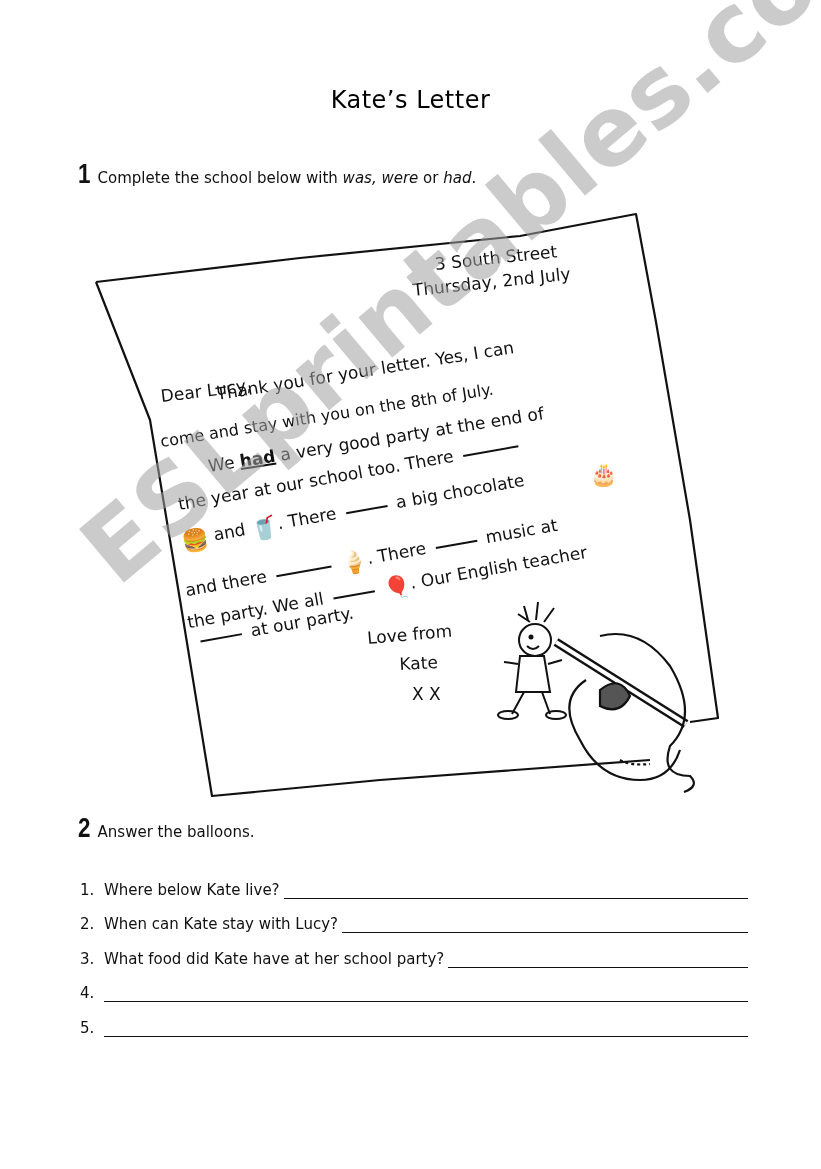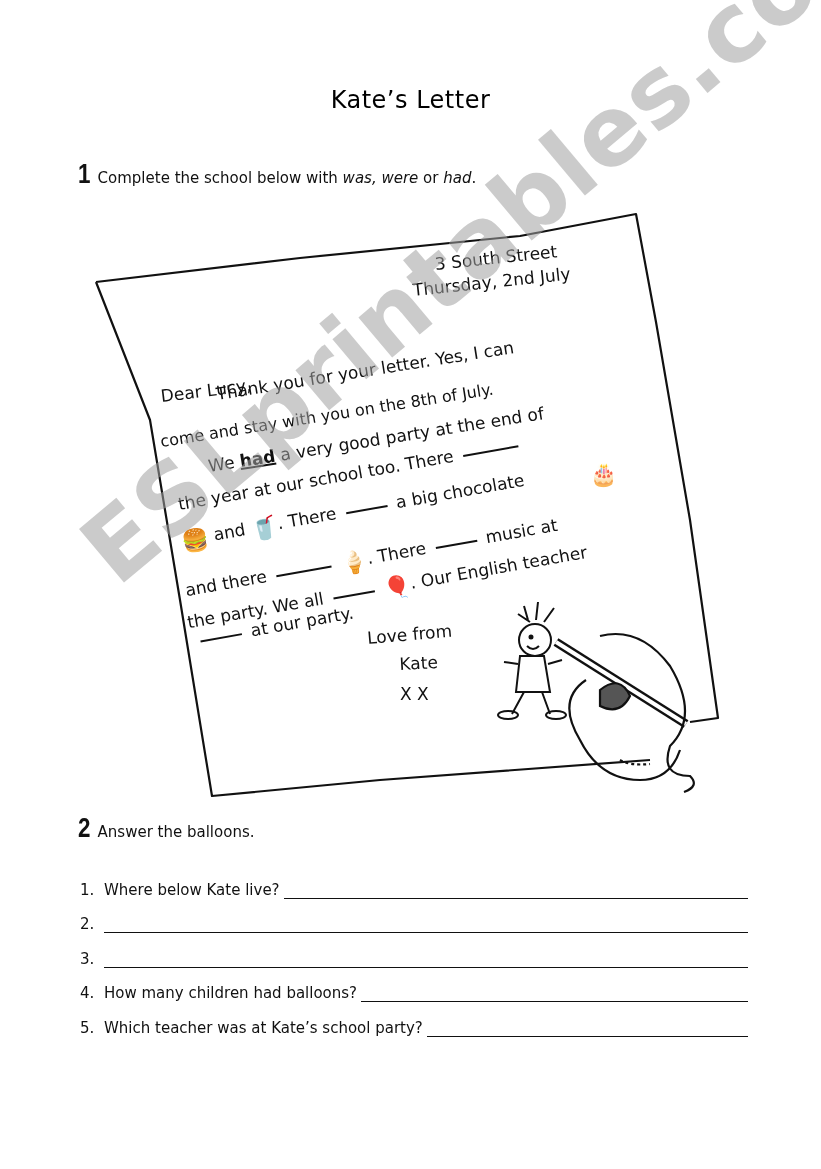--- a/index.html
+++ b/index.html
@@ -120,47 +120,47 @@
     <span>the party. We all</span>
     <span class="blank"></span>
     <span class="pic">🎈</span><span>. Our English teacher</span>
   </div>
   <div class="hand" style="left:198px; top:630px; transform:rotate(-10deg);">
     <span class="blank"></span>
     <span>at our party.</span>
   </div>
   <div class="hand" style="left:368px; top:628px; transform:rotate(-5deg);">Love from</div>
   <div class="hand" style="left:400px; top:654px; transform:rotate(-3deg);">Kate</div>
-  <div class="hand" style="left:400px; top:684px;">X X</div>
+  <div class="hand" style="left:412px; top:684px;">X X</div>
 </div>
 
 <div class="watermark">ESLprintables.com</div>
 
 <div class="section-heading" id="s2">
   <span class="section-num">2</span>
   <span class="section-text">Answer the balloons.</span>
 </div>
 
 <ol class="q-list">
   <li class="q-item">
     <span class="q-num">1.</span>
     <span class="q-text">Where below Kate live?</span>
     <span class="q-line"></span>
   </li>
   <li class="q-item">
     <span class="q-num">2.</span>
+    <span class="q-text">When can Kate stay with Lucy?</span>
     <span class="q-line"></span>
   </li>
   <li class="q-item">
     <span class="q-num">3.</span>
+    <span class="q-text">What food did Kate have at her school party?</span>
     <span class="q-line"></span>
   </li>
   <li class="q-item">
     <span class="q-num">4.</span>
-    <span class="q-text">How many children had balloons?</span>
     <span class="q-line"></span>
   </li>
   <li class="q-item">
     <span class="q-num">5.</span>
-    <span class="q-text">Which teacher was at Kate’s school party?</span>
     <span class="q-line"></span>
   </li>
 </ol>
 
 </body></html>

